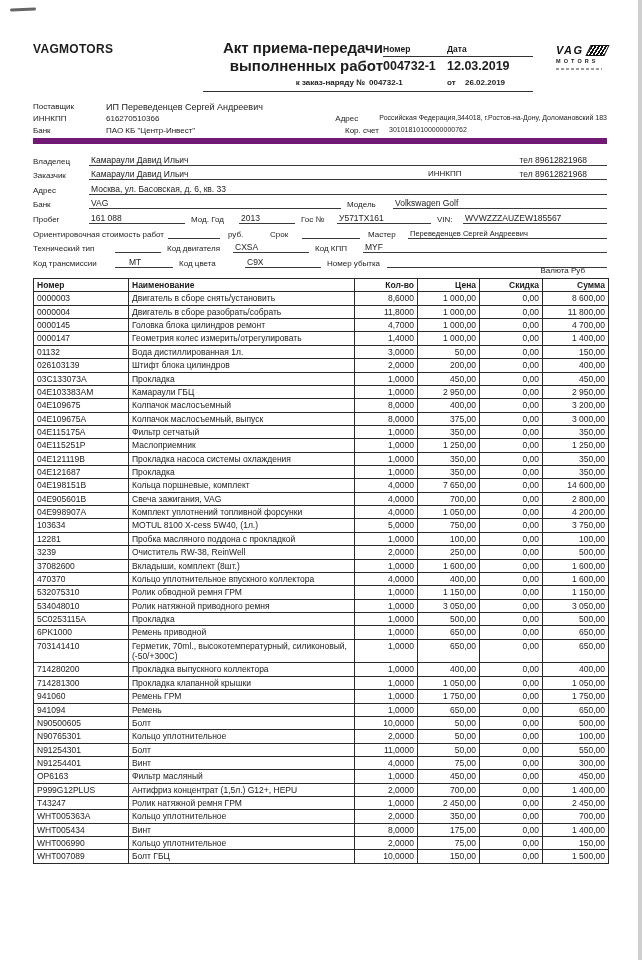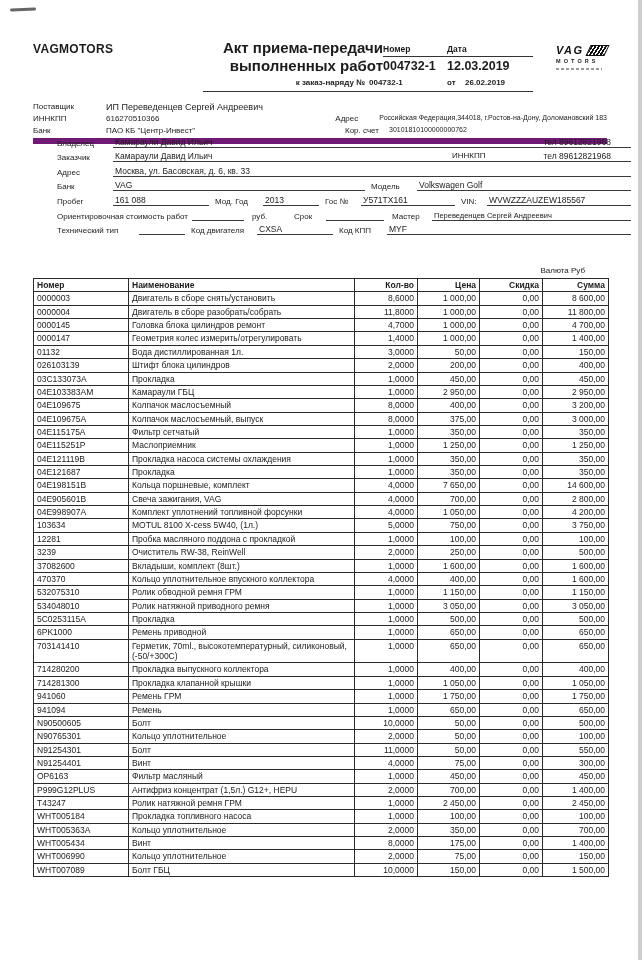--- a/index.html
+++ b/index.html
@@ -40,21 +40,21 @@
   .srow{display:flex;height:11.5px;align-items:flex-end;font-size:8px;}
   .s-left{display:flex;width:312px;}
   .s-llabel{width:73px;color:#222;}
   .s-lvalue{white-space:nowrap;}
   .s-lvalue.big{font-size:9px;}
   .s-right{display:flex;flex:1;}
   .s-rlabel{width:44px;}
   .s-rvalue{font-size:7px;white-space:nowrap;}
 
   
-  .form{position:absolute;left:33px;top:133px;width:574px;margin-left:24px;}
+  .form{position:absolute;left:33px;top:151px;width:574px;}
   .frow{display:flex;align-items:flex-end;height:14.6px;font-size:8px;}
   .fl{white-space:nowrap;padding-right:4px;}
   .fv{border-bottom:1px solid #3a3a3a;white-space:nowrap;font-size:8.5px;padding:0 2px;}
   .fs{border-bottom:1px solid #3a3a3a;}
   .grow{flex:1;}
   .between{display:flex;justify-content:space-between;}
   .small{font-size:7.5px;}
 
   .currency{position:absolute;left:495px;top:266px;width:90px;font-size:8px;text-align:right;}
 
@@ -189,20 +189,28 @@
 
     <div class="frow">
       <span class="fl" style="width:78px;">Технический тип</span>
       <span class="fs" style="width:46px;"></span>
       <span class="fl" style="width:62px;padding-left:6px;">Код двигателя</span>
       <span class="fv" style="width:72px;">CXSA</span>
       <span class="fl" style="width:44px;padding-left:6px;">Код КПП</span>
       <span class="fv grow">MYF</span>
     </div>
 
+    <div class="frow">
+      <span class="fl" style="width:78px;">Код трансмиссии</span>
+      <span class="fv" style="width:42px;padding-left:14px;">MT</span>
+      <span class="fl" style="width:62px;padding-left:6px;">Код цвета</span>
+      <span class="fv" style="width:72px;">C9X</span>
+      <span class="fl" style="width:56px;padding-left:6px;">Номер убытка</span>
+      <span class="fs grow"></span>
+    </div>
 
   </div>
 
   <div class="currency">Валюта Руб</div>
 
   <div class="tablewrap">
     <table>
       <colgroup>
           <col class="c1">
           <col class="c2">
@@ -520,28 +528,20 @@
           </tr>
           <tr>
             <td>T43247</td>
             <td>Ролик натяжной ремня ГРМ</td>
             <td class="num">1,0000</td>
             <td class="num">2 450,00</td>
             <td class="num">0,00</td>
             <td class="num">2 450,00</td>
           </tr>
           <tr>
-            <td>WHT005184</td>
-            <td>Прокладка топливного насоса</td>
-            <td class="num">1,0000</td>
-            <td class="num">100,00</td>
-            <td class="num">0,00</td>
-            <td class="num">100,00</td>
-          </tr>
-          <tr>
             <td>WHT005363A</td>
             <td>Кольцо уплотнительное</td>
             <td class="num">2,0000</td>
             <td class="num">350,00</td>
             <td class="num">0,00</td>
             <td class="num">700,00</td>
           </tr>
           <tr>
             <td>WHT005434</td>
             <td>Винт</td>

